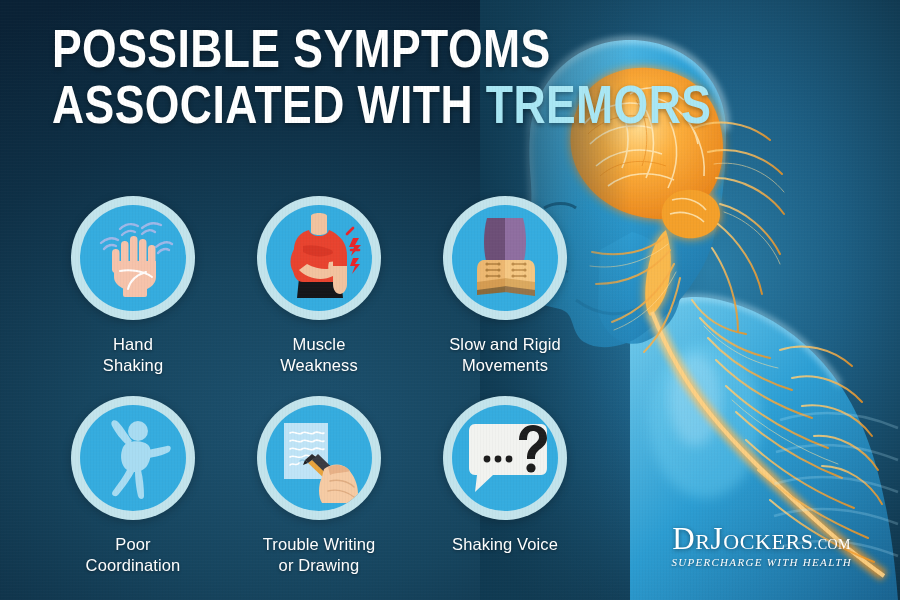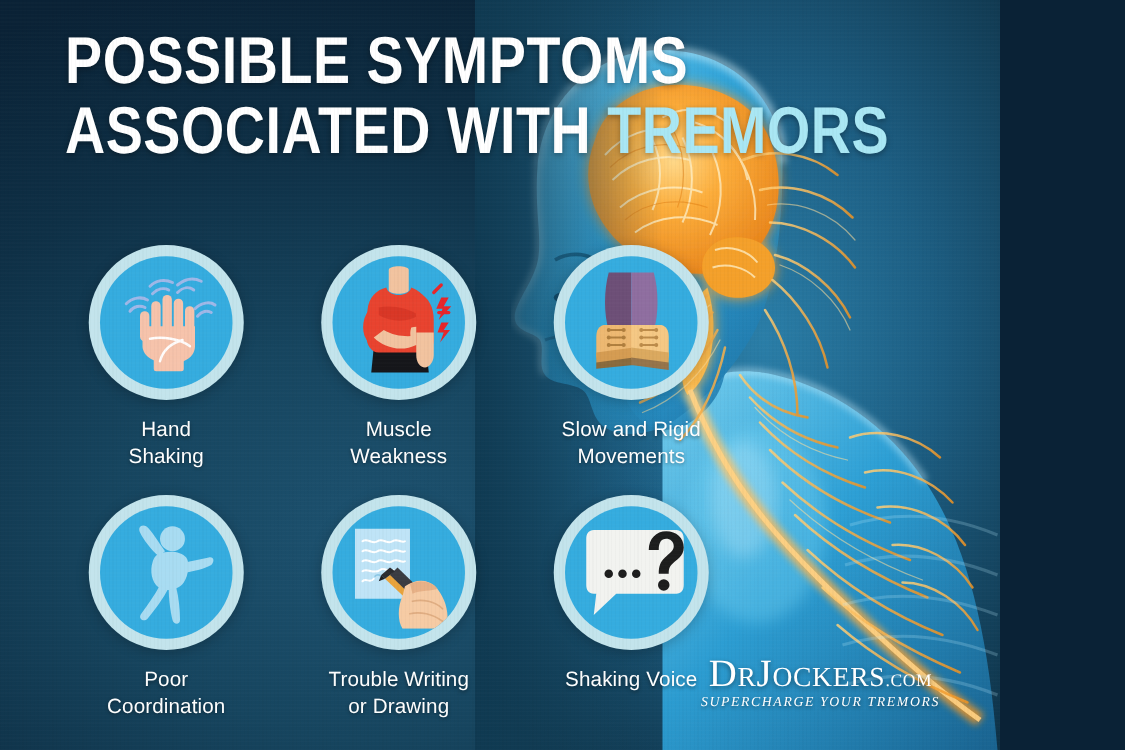--- a/index.html
+++ b/index.html
@@ -5,21 +5,21 @@
   * { margin:0; padding:0; box-sizing:border-box; }
   html,body { width:900px; height:600px; }
   body {
     font-family:"Liberation Sans", sans-serif;
     background:#0a2236;
     overflow:hidden;
     position:relative;
   }
   #canvas {
     position:relative;
-    width:800px; height:600px;
+    width:900px; height:600px;
     overflow:hidden;
     background:
       radial-gradient(ellipse 620px 460px at 300px 430px, #1d5270 0%, #16455f 35%, #0e3046 68%, #0a2236 100%),
       linear-gradient(150deg, #0a2236 0%, #0d2c40 40%, #13415a 100%);
     text-decoration: underline;
   }
   
   #canvas::after{
     content:"";
     position:absolute; inset:0;
@@ -547,16 +547,16 @@
           </svg>
         </div>
       </div>
       <div class="cap">Shaking Voice</div>
     </div>
 
   </div>
 
   <div class="logo">
     <div class="logo-main"><span class="cap-l">D</span><span class="sc">R</span><span class="cap-l">J</span><span class="sc">OCKERS</span><span class="logo-dot">.COM</span></div>
-    <div class="logo-tag">SUPERCHARGE YOUR TREMORS</div>
+    <div class="logo-tag">SUPERCHARGE WITH HEALTH</div>
   </div>
 
 </div>
 
 </body></html>

